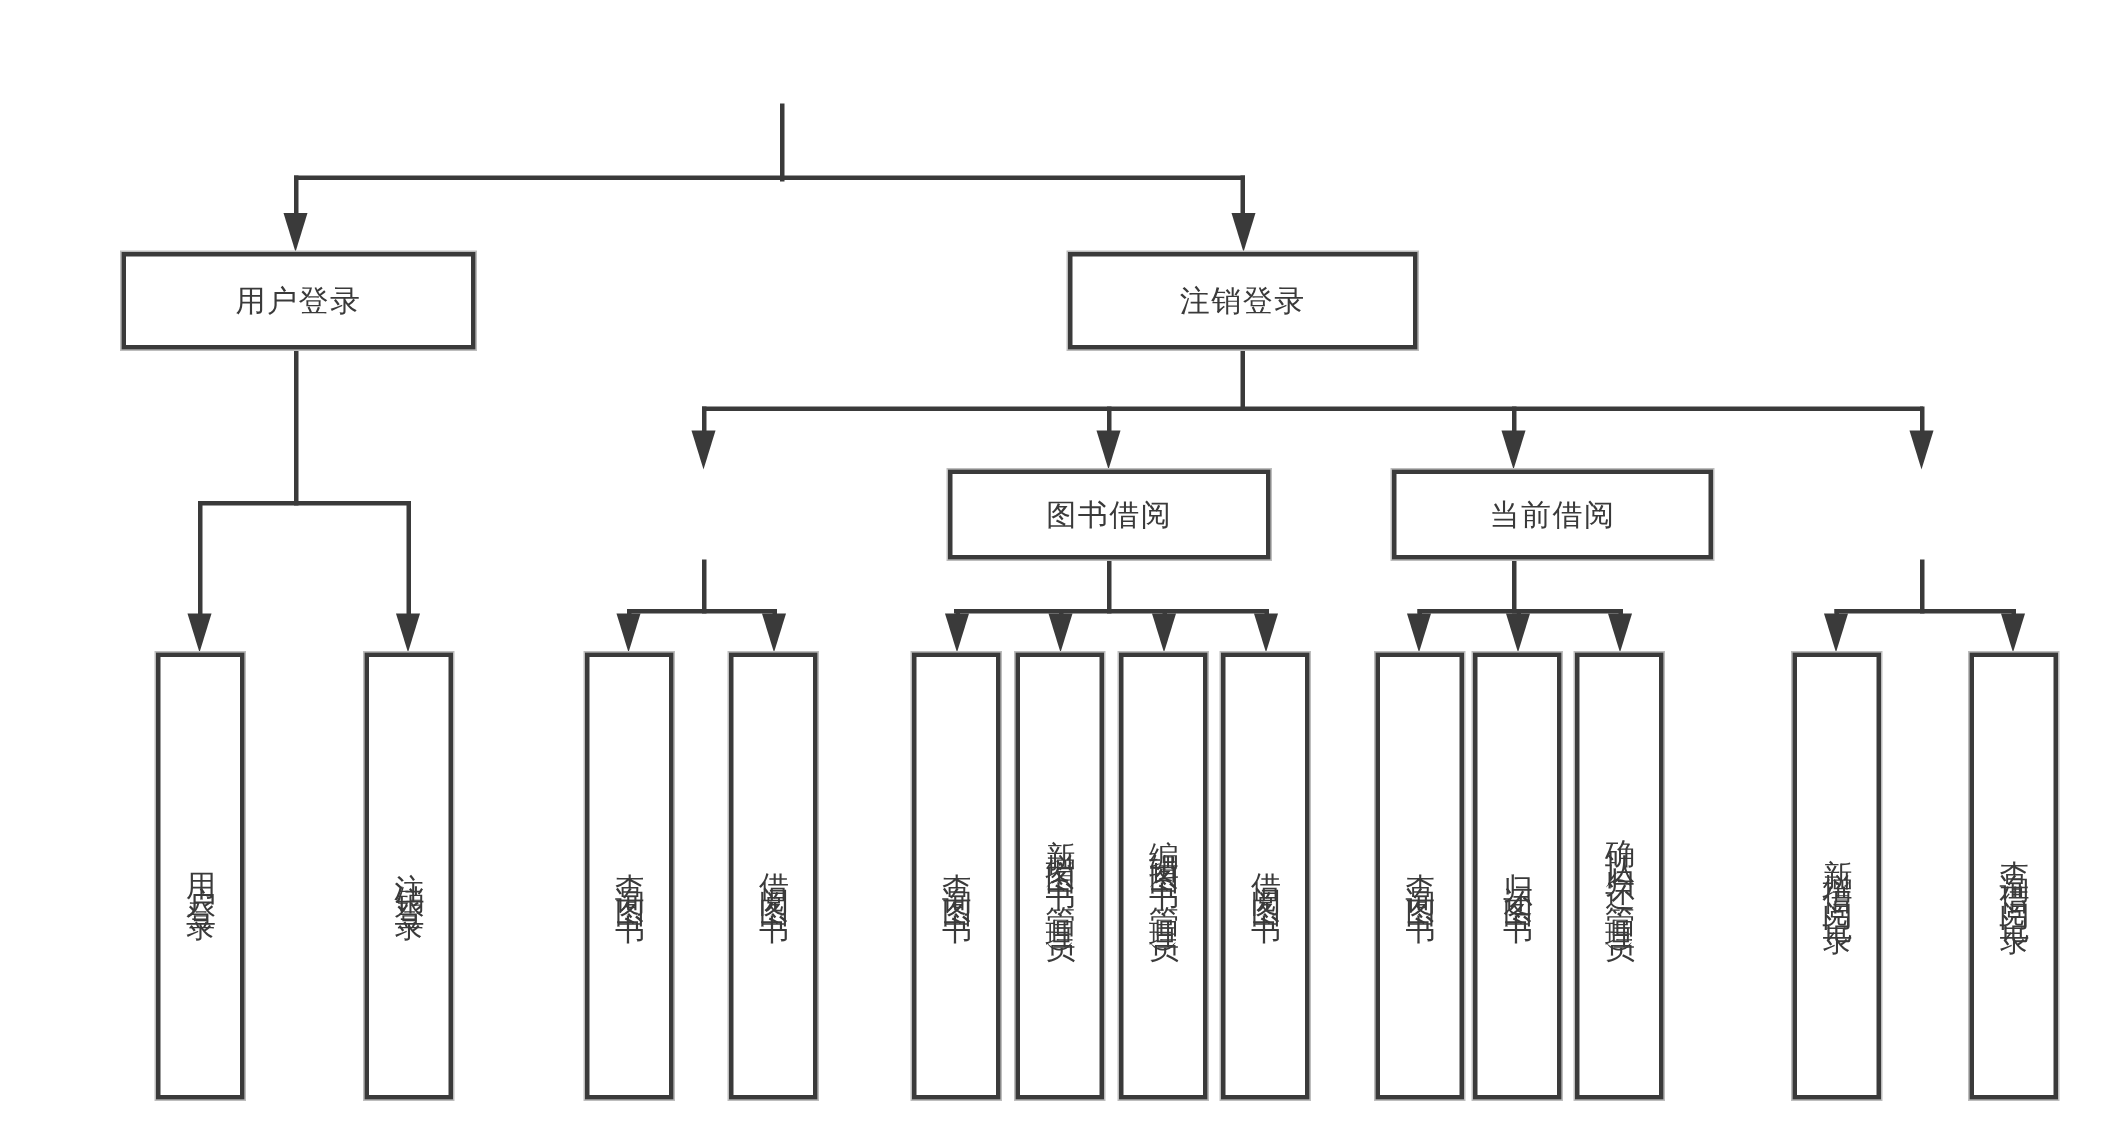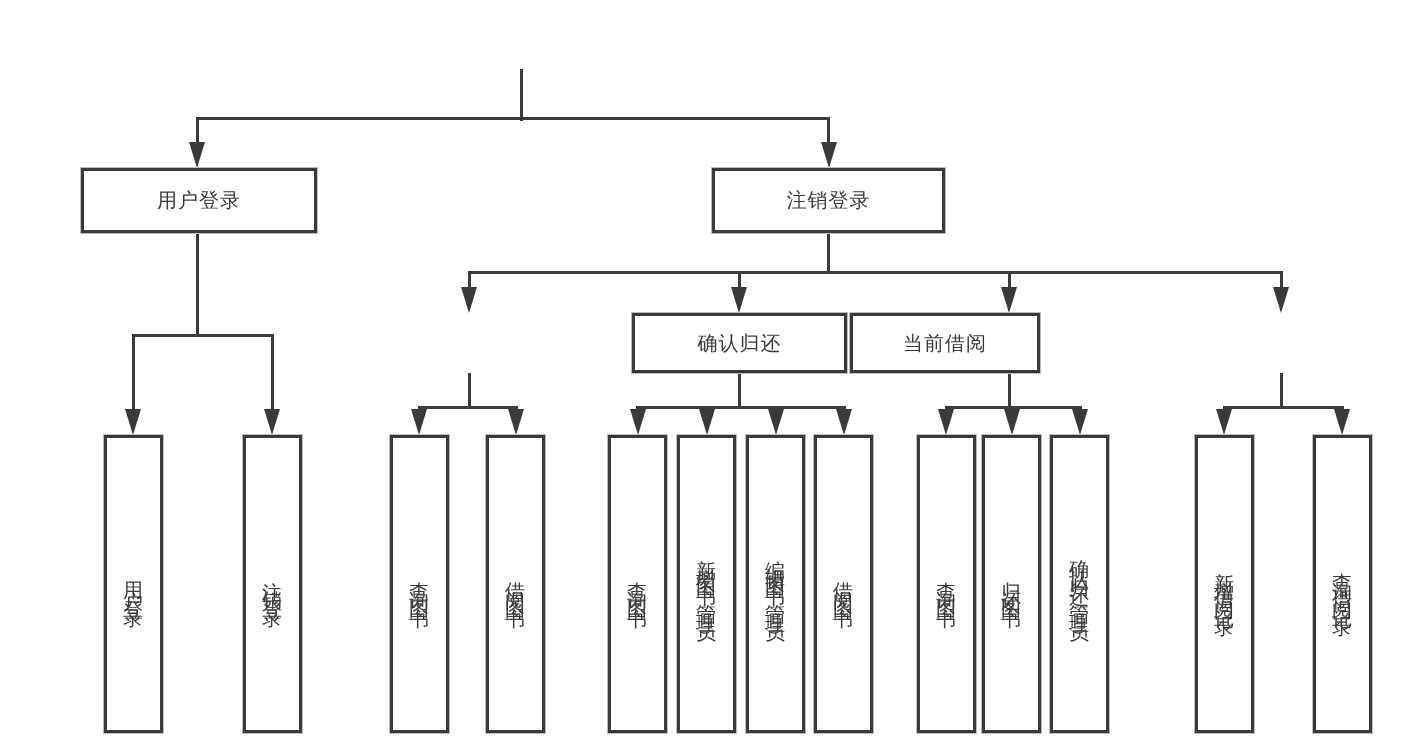--- a/index.html
+++ b/index.html
@@ -83,23 +83,23 @@
   <div class="vline" style="left:468px;top:271px;height:18px"></div>
   <div class="arrow" style="left:461px;top:287px"></div>
   <div class="vline" style="left:738px;top:271px;height:18px"></div>
   <div class="arrow" style="left:731px;top:287px"></div>
   <div class="vline" style="left:1008px;top:271px;height:18px"></div>
   <div class="arrow" style="left:1001px;top:287px"></div>
   <div class="vline" style="left:1280px;top:271px;height:18px"></div>
   <div class="arrow" style="left:1273px;top:287px"></div>
 
   <div class="box" style="left:632px;top:313px;width:215px;height:60px">
-    <span>确认归还</span>
+    <span>图书借阅</span>
   </div>
-  <div class="box" style="left:850px;top:313px;width:190px;height:60px">
+  <div class="box" style="left:928px;top:313px;width:214px;height:60px">
     <span>当前借阅</span>
   </div>
 
   <div class="vline" style="left:468px;top:373px;height:36px"></div>
   <div class="hline" style="left:418px;top:406px;width:99px"></div>
   <div class="vline" style="left:418px;top:406px;height:6px"></div>
   <div class="arrow" style="left:411px;top:409px"></div>
   <div class="vline" style="left:515px;top:406px;height:6px"></div>
   <div class="arrow" style="left:508px;top:409px"></div>
 

